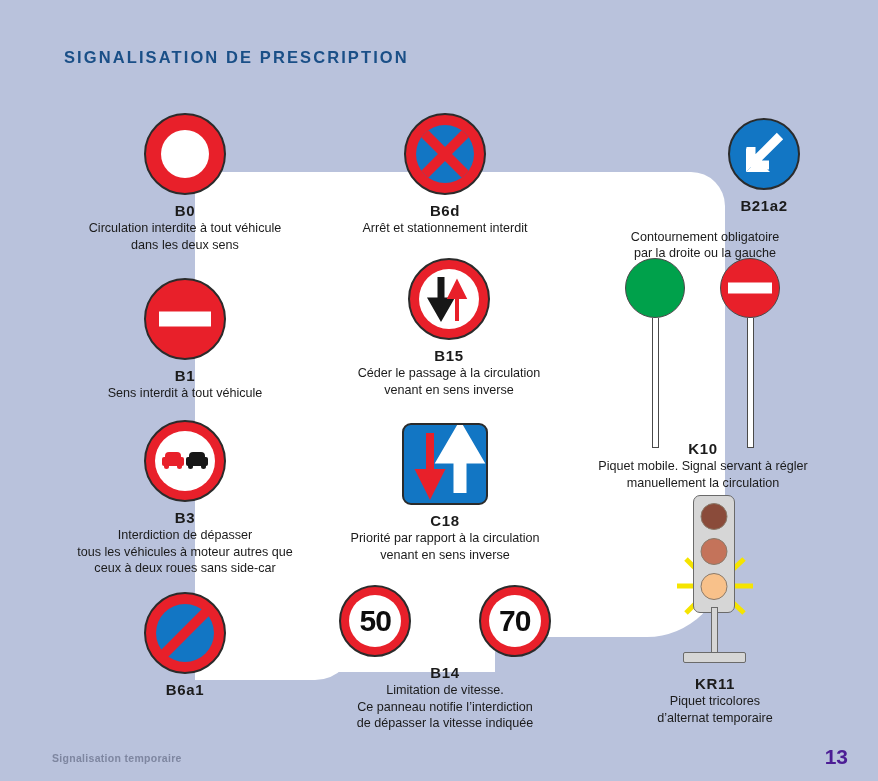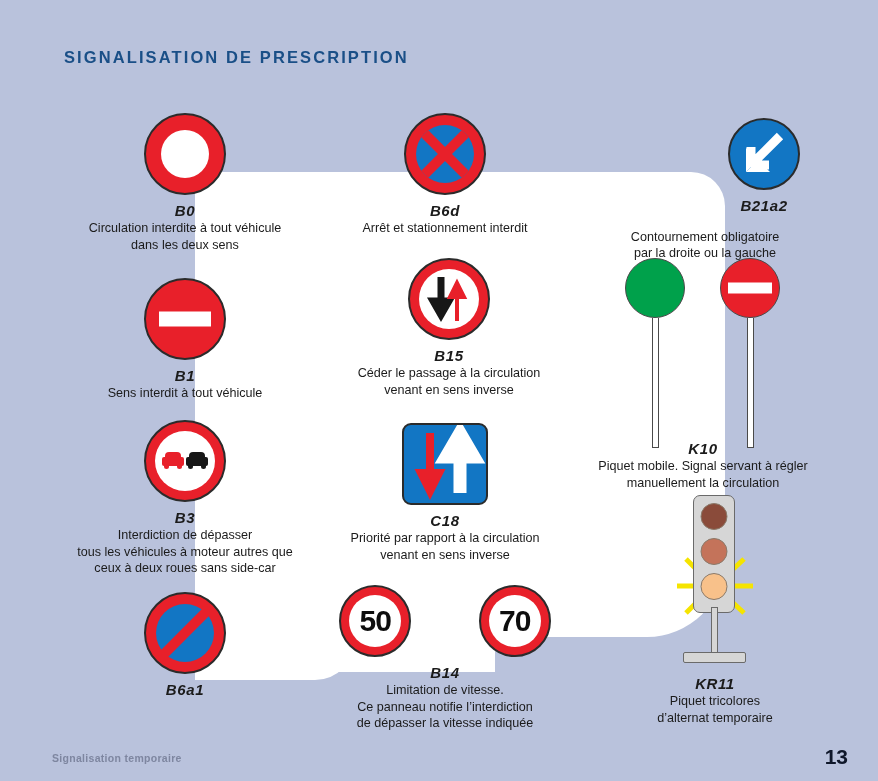--- a/index.html
+++ b/index.html
@@ -43,28 +43,28 @@
   }
 
   
   .footer-left{
     position:absolute;left:52px;top:752px;
     font-size:10.5px;font-weight:bold;letter-spacing:.3px;
     color:#7e86a0;
   }
   .footer-page{
     position:absolute;right:30px;top:745px;
-    font-size:21px;font-weight:bold;color:#0f172a;
+    font-size:21px;font-weight:bold;color:#4c1d95;
   }
 
   
   .item{position:absolute;text-align:center;}
   .code{
     font-size:15px;font-weight:bold;color:#1b1b1b;
-    letter-spacing:.6px;line-height:1.15;font-style:italic;
+    letter-spacing:.6px;line-height:1.15;
   }
   .desc{
     font-size:12.6px;color:#1b1b1b;line-height:1.30;
     margin-top:1px;white-space:pre-line;
   }
 
   
   .sign-circle{
     border-radius:50%;
     position:relative;

